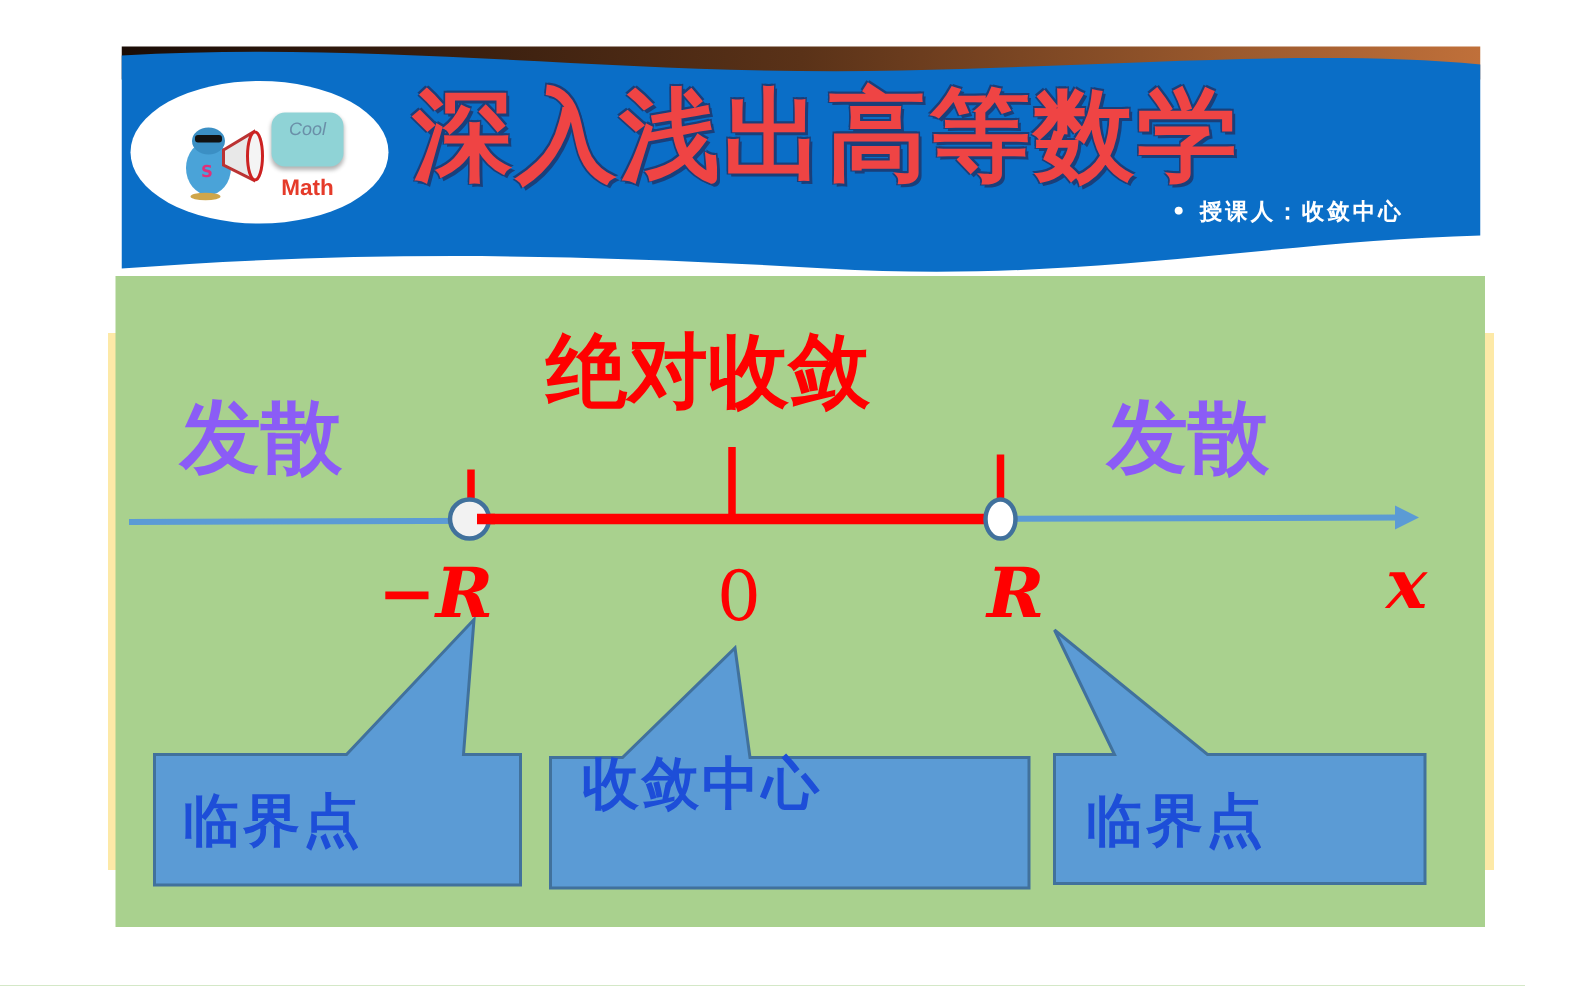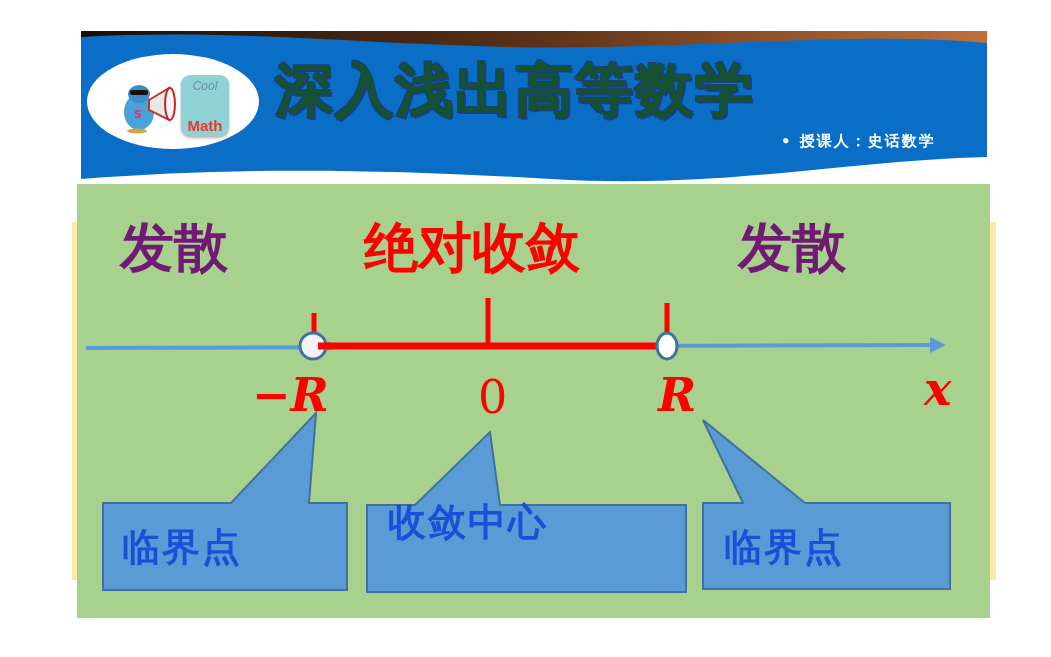--- a/index.html
+++ b/index.html
@@ -5,37 +5,37 @@
   html, body { margin:0; padding:0; }
   body { width:1051px; height:657px; background:#ffffff; position:relative; overflow:hidden;
          font-family:"DejaVu Sans", "Liberation Sans", sans-serif; }
 
   
   .banner { position:absolute; left:81px; top:29px; width:906px; height:158px; }
   .banner svg.bg { position:absolute; left:0; top:0; }
   .logo-ellipse { position:absolute; left:6px; top:25px; width:172px; height:95px;
                   background:#ffffff; border-radius:50%; }
   .bird { position:absolute; left:34px; top:47px; width:70px; height:60px; }
-  .coolmath { position:absolute; left:100px; top:46px; width:48px; height:61px;
+  .coolmath { position:absolute; left:100px; top:46px; width:48px; height:36px;
               background:#8fd3d6; border-radius:9px; box-shadow:0 2px 3px rgba(0,0,0,0.3);
               font-family:"Liberation Sans", sans-serif; text-align:center; }
   .coolmath .c1 { display:block; font-size:12px; color:#6a8fa8; font-style:italic; margin-top:4px; line-height:14px; }
   .coolmath .c2 { display:block; font-size:15px; font-weight:bold; line-height:18px; color:#e53b2a;margin-top:24px; }
-  .banner-title { position:absolute; left:194px; top:26px; font-size:58px; font-weight:bold;
-                  color:#14532d; letter-spacing:2px; line-height:70px;
+  .banner-title { position:absolute; left:194px; top:26px; font-size:67px; font-weight:bold;
+                  color:#ef4444; letter-spacing:2px; line-height:70px;
                   text-shadow: 2px 2px 0 #1a3f7a, -1px -1px 0 #1a3f7a, 1px -1px 0 #1a3f7a, -1px 1px 0 #1a3f7a; }
   .banner-sub { position:absolute; left:700px; top:103px; font-size:15px; font-weight:bold;
                 color:#ffffff; font-family:"DejaVu Serif", serif; letter-spacing:2px; }
 
   
   .yellow-strip { position:absolute; background:#fde9a7; }
   .panel { position:absolute; left:77px; top:184px; width:913px; height:434px; background:#a9d18e; }
 
   .label-big { position:absolute; font-size:54px; font-weight:bold; line-height:64px; }
-  .blue-text { color:#701a75; }
+  .blue-text { color:#8b5cf6;margin-top:44px; }
   .red-text { color:#ff0000; }
 
   .math { position:absolute; font-family:"DejaVu Serif", "Liberation Serif", serif;
           font-size:46px; color:#ff0000; line-height:54px; }
   .math.bi { font-style:italic; font-weight:bold; }
   .math.up { font-weight:normal; font-style:normal; }
 
   svg.diagram { position:absolute; left:0; top:0; }
 
   .callout-text { position:absolute; color:#1d4ed8; font-size:38px; font-weight:bold; line-height:60px;
@@ -64,21 +64,21 @@
     <text x="19" y="42" font-size="11" fill="#e0307a" font-weight="bold" font-family="DejaVu Sans, sans-serif">S</text>
     <polygon points="34,24 54,12 54,44 34,34" fill="#e8e8e8" stroke="#b33" stroke-width="2"></polygon>
     <ellipse cx="55" cy="28" rx="5" ry="16" fill="#f4f4f4" stroke="#c22" stroke-width="2"></ellipse>
     <ellipse cx="22" cy="55" rx="10" ry="2.5" fill="#cfa64a"></ellipse>
   </svg>
   <div class="coolmath">
     <span class="c1">Cool</span>
     <span class="c2">Math</span>
   </div>
   <div class="banner-title">深入浅出高等数学</div>
-  <div class="banner-sub">• 授课人：史话数学</div>
+  <div class="banner-sub">• 授课人：收敛中心</div>
 </div>
 
 <div class="yellow-strip" style="left:72px; top:222px; width:6px; height:358px;"></div>
 <div class="yellow-strip" style="left:990px; top:222px; width:6px; height:358px;"></div>
 <div class="panel"></div>
 
 <div class="label-big blue-text" style="left:120px; top:216px;">发散</div>
 <div class="label-big red-text" style="left:364px; top:216px;">绝对收敛</div>
 <div class="label-big blue-text" style="left:738px; top:216px;">发散</div>
 

